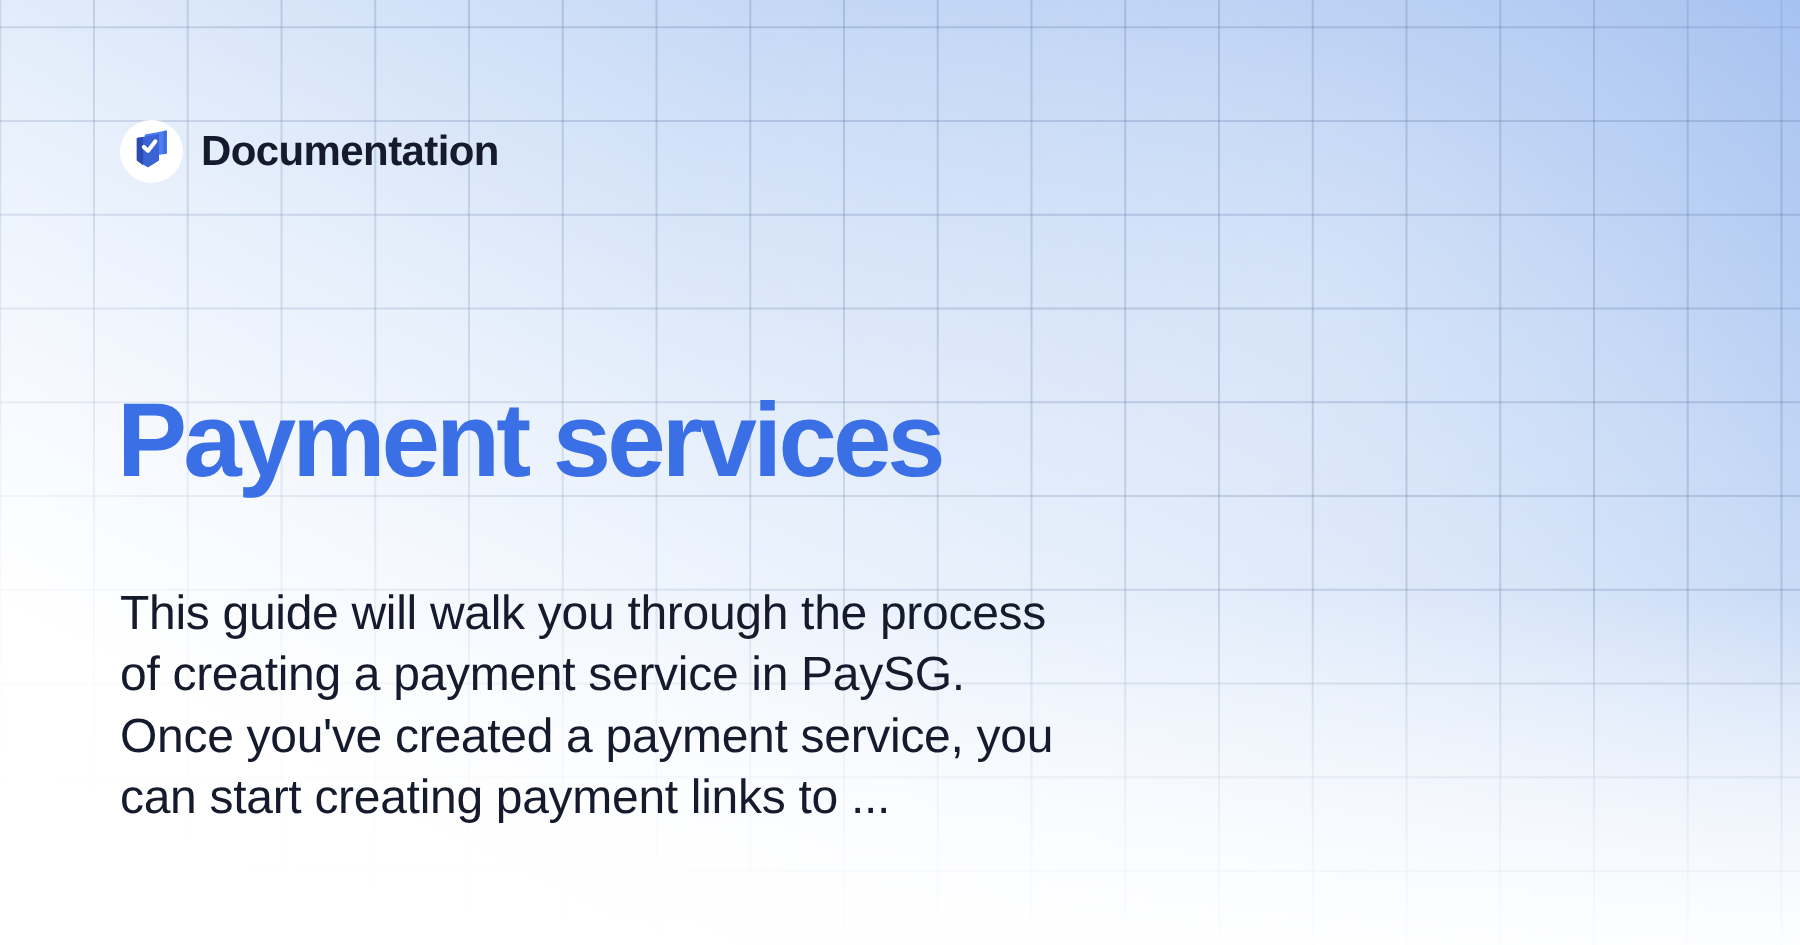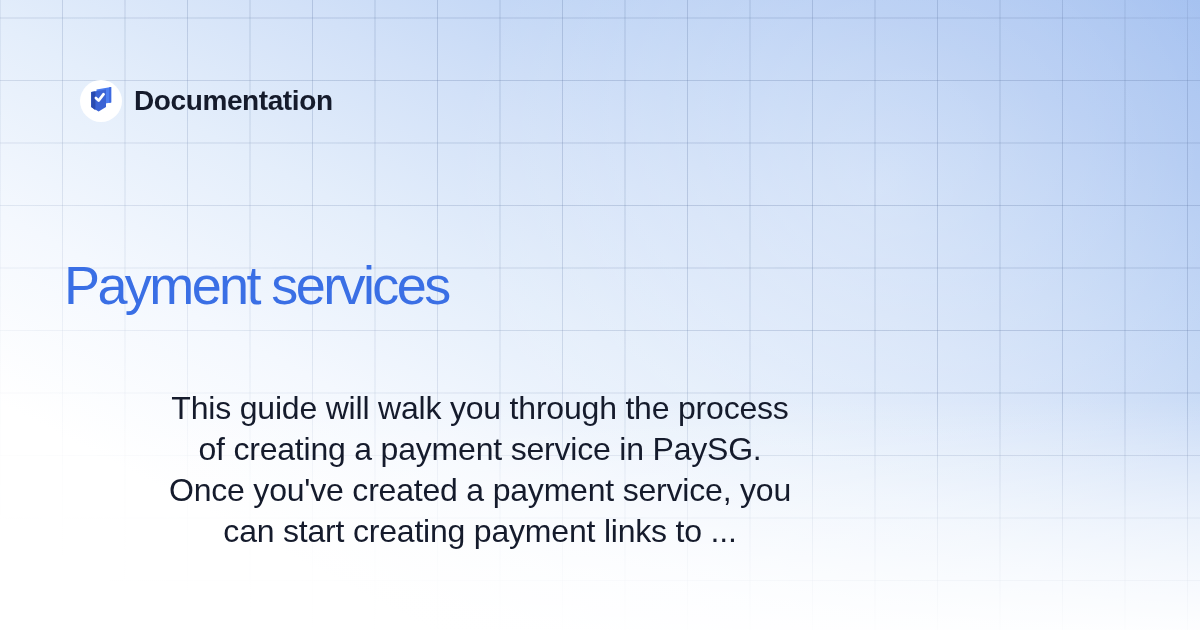--- a/index.html
+++ b/index.html
@@ -9,21 +9,20 @@
     overflow:hidden;
     font-family:"Liberation Sans", sans-serif;
     background:#ffffff;
   }
 
   .card {
     position:relative;
     width:1200px; height:630px;
     overflow:hidden;
     background:#e5e5e5;
-    text-align:center;
   }
 
   
   .bg-gradient {
     position:absolute; inset:0;
     background:
       linear-gradient(to top right,
         #ffffff 0%,
         #ffffff 18%,
         #f4f8fe 33%,
@@ -94,23 +93,23 @@
     font-size:28px;
     font-weight:bold;
     letter-spacing:-0.4px;
     color:#151b2c;
     white-space:nowrap;
     line-height:1;
   }
 
   .headline {
     position:absolute;
-    left:64px; top:258px;
-    font-size:54px;
-    font-weight:normal;
+    left:78px; top:258px;
+    font-size:70px;
+    font-weight:bold;
     letter-spacing:-2.6px;
     line-height:1;
     color:#3a6fe5;
     white-space:nowrap;
   }
 
   .description {
     position:absolute;
     left:80px; top:388px;
     width:800px;

